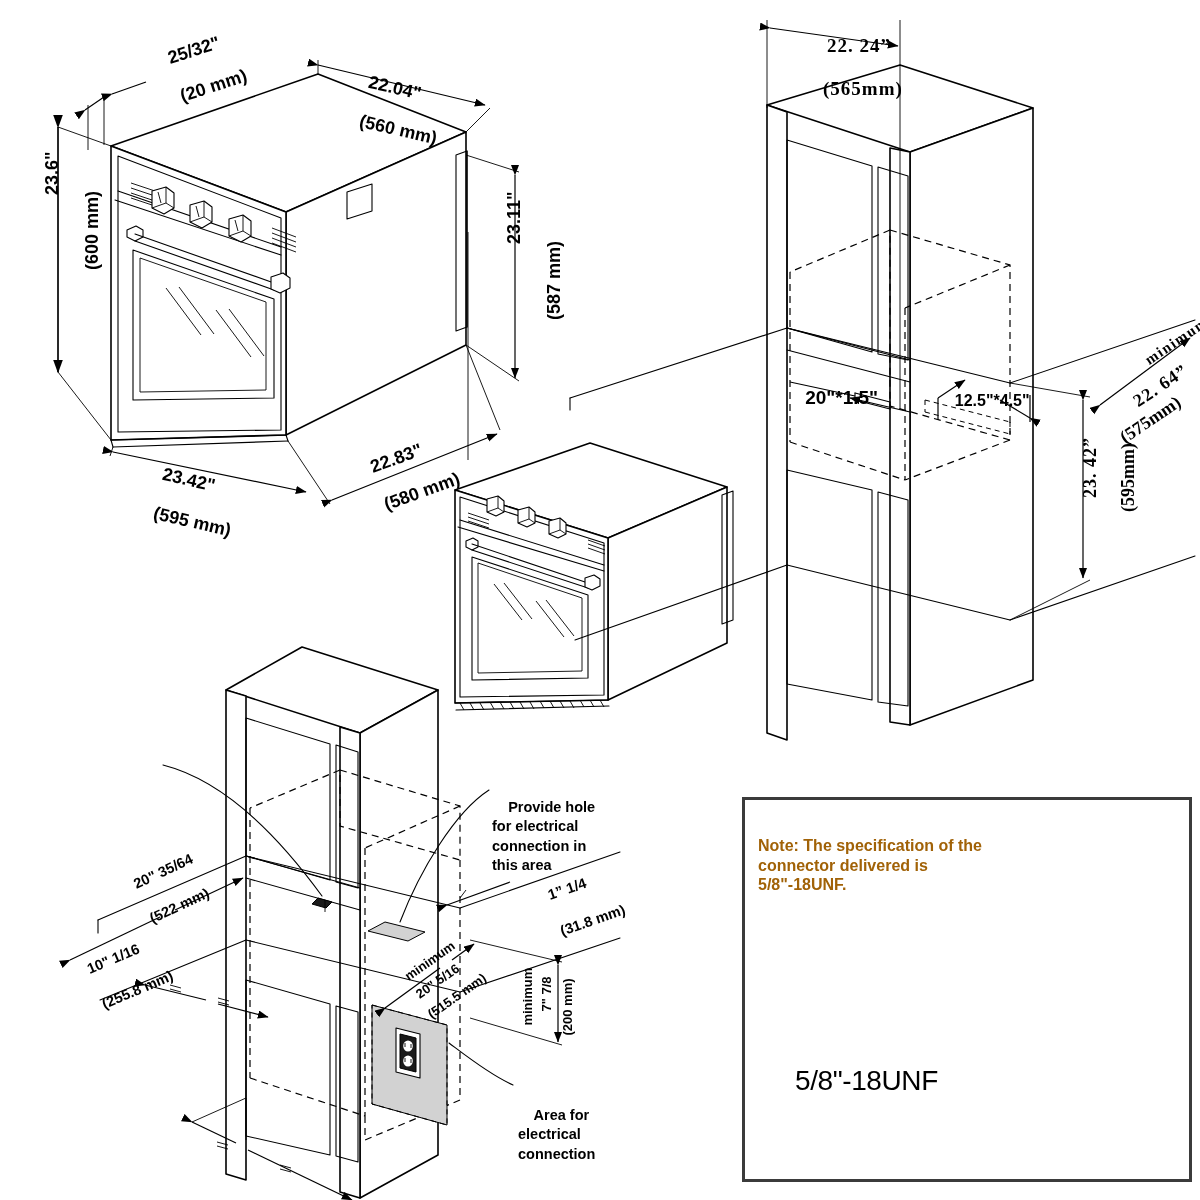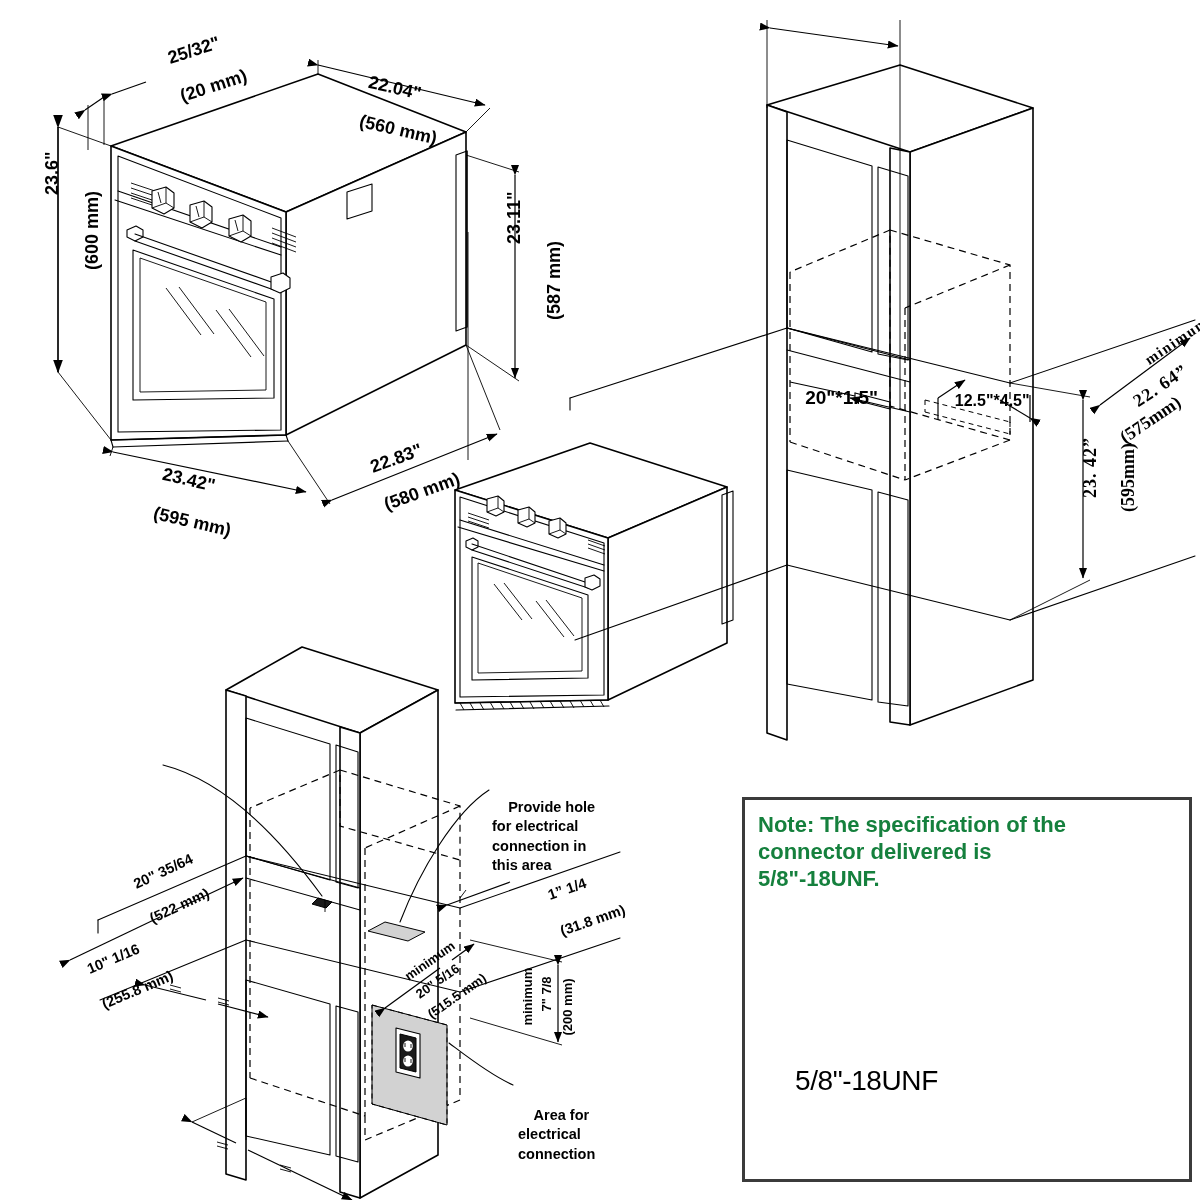--- a/index.html
+++ b/index.html
@@ -53,27 +53,27 @@
     top: 797px;
     width: 450px;
     height: 385px;
     border: 3px solid #3b3b3b;
     background: #fff;
     box-sizing: border-box;
   }
   .notetitle {
     position: absolute;
     left: 758px;
-    top: 812px;
+    top: 836px;
     width: 420px;
-    font-size: 22px;
+    font-size: 16px;
     font-weight: 700;
     line-height: 1.22;
     font-family: "Liberation Sans", sans-serif;
-    color: #15803d;
+    color: #a16207;
   }
   .unf-label {
     position: absolute;
     left: 795px;
     top: 1065px;
     font-size: 28px;
     font-weight: 400;
     font-family: "Liberation Sans", sans-serif;
     color: #000;
     letter-spacing: -0.4px;
@@ -489,20 +489,24 @@
   <div class="lbl med" style="left:150px; top:440px; transform:rotate(13deg); transform-origin:left top;">
     <span>23.42"</span><br>
     <span>(595 mm)</span>
   </div>
 
   <div class="lbl med" style="left:342px; top:446px; transform:rotate(-20deg); transform-origin:left top;">
     <span>22.83"</span><br>
     <span>(580 mm)</span>
   </div>
 
+  <div class="lbl serif-n" style="left:804px; top:14px; font-size:19px; font-style:normal; letter-spacing:1px;">
+    <span>22. 24”</span><br>
+    <span style="margin-left:-4px; display:inline-block;">(565mm)</span>
+  </div>
 
   <div class="lbl" style="left:784px; top:366px; font-size:19px; font-weight:700;">
     <span>20"*1.5"</span>
   </div>
 
   <div class="lbl" style="left:937px; top:374px; font-size:16px; font-weight:700;">
     <span>12.5"*4.5"</span>
   </div>
 
   <div class="lbl serif-n" style="left:1115px; top:352px; font-size:15px; transform:rotate(-34deg); transform-origin:left top; letter-spacing:1.5px;">

